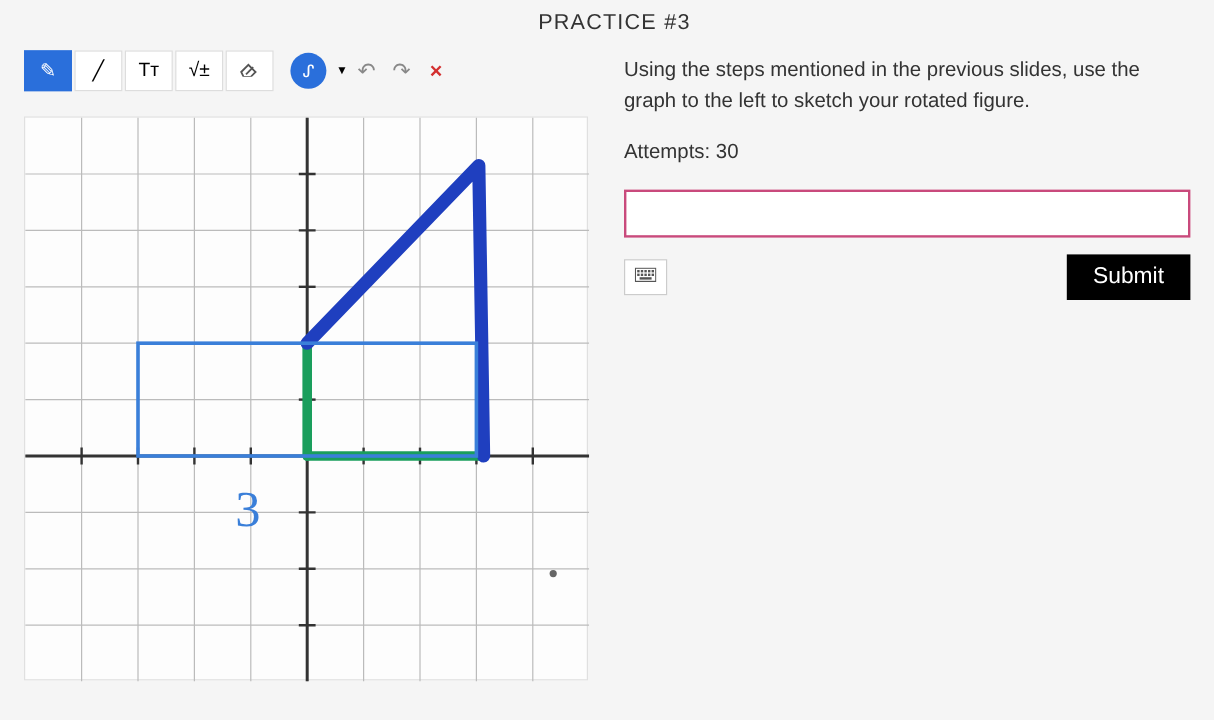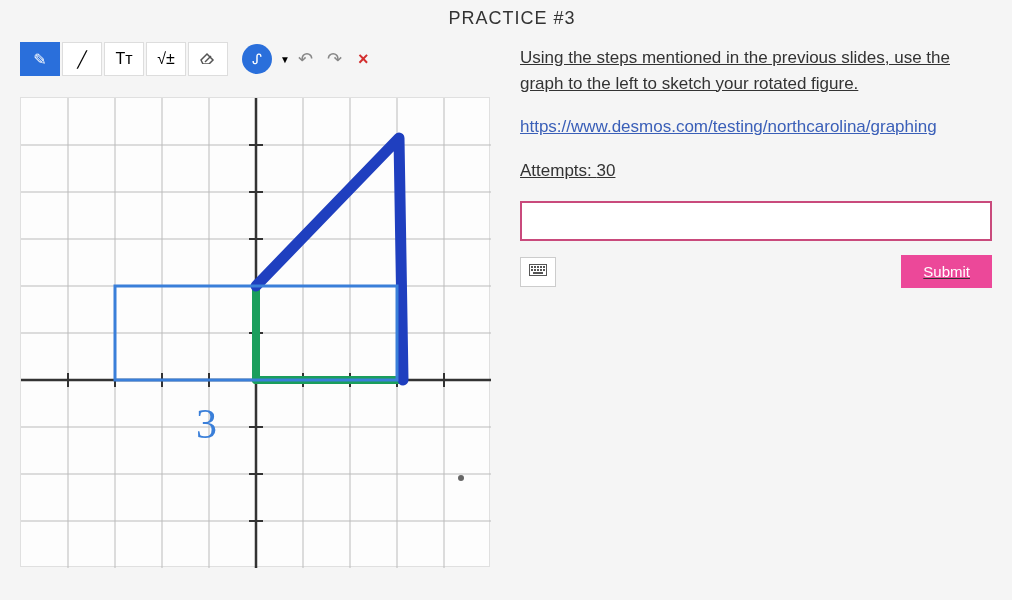--- a/index.html
+++ b/index.html
@@ -85,21 +85,20 @@
       background: #fdfdfd;
       position: relative;
       border: 1px solid #e0e0e0;
     }
     .right-panel {
       flex: 1;
       padding-top: 4px;
       color: #333;
       font-size: 17px;
       line-height: 1.5;
-      text-decoration: underline;
     }
     .right-panel p {
       margin-bottom: 18px;
     }
     .link {
       color: #3a5fb8;
       text-decoration: underline;
       cursor: pointer;
     }
     .attempts {
@@ -129,25 +128,25 @@
       height: 30px;
       border: 1px solid #ccc;
       background: #fff;
       display: flex;
       align-items: center;
       justify-content: center;
       cursor: pointer;
       font-size: 14px;
     }
     .submit-btn {
-      background: #ec4899;
+      background: #000000;
       color: #fff;
       border: none;
       padding: 8px 22px;
-      font-size: 15px;
+      font-size: 19px;
       cursor: pointer;
     }
   </style>
 </head>
 <body>
 
 <div class="page-title">PRACTICE #3</div>
 
 <div class="content">
   <div class="left-panel">
@@ -248,21 +247,20 @@
 
         <text x="175" y="340" font-size="42" fill="#3a7fd9" font-family="cursive">3</text>
 
         <circle cx="440" cy="380" r="3" fill="#666"></circle>
       </svg>
     </div>
   </div>
 
   <div class="right-panel">
     <p>Using the steps mentioned in the previous slides, use the graph to the left to sketch your rotated figure.</p>
-    <p><a class="link">https://www.desmos.com/testing/northcarolina/graphing</a></p>
     <p class="attempts">
       <span>Attempts: </span><span>30</span>
     </p>
     <div class="answer-row">
       <input type="text" class="answer-input" value="" style="">
     </div>
     <div class="submit-row">
       <div class="keyboard-btn">
         <span>
           <svg width="18" height="12" viewBox="0 0 18 12">

